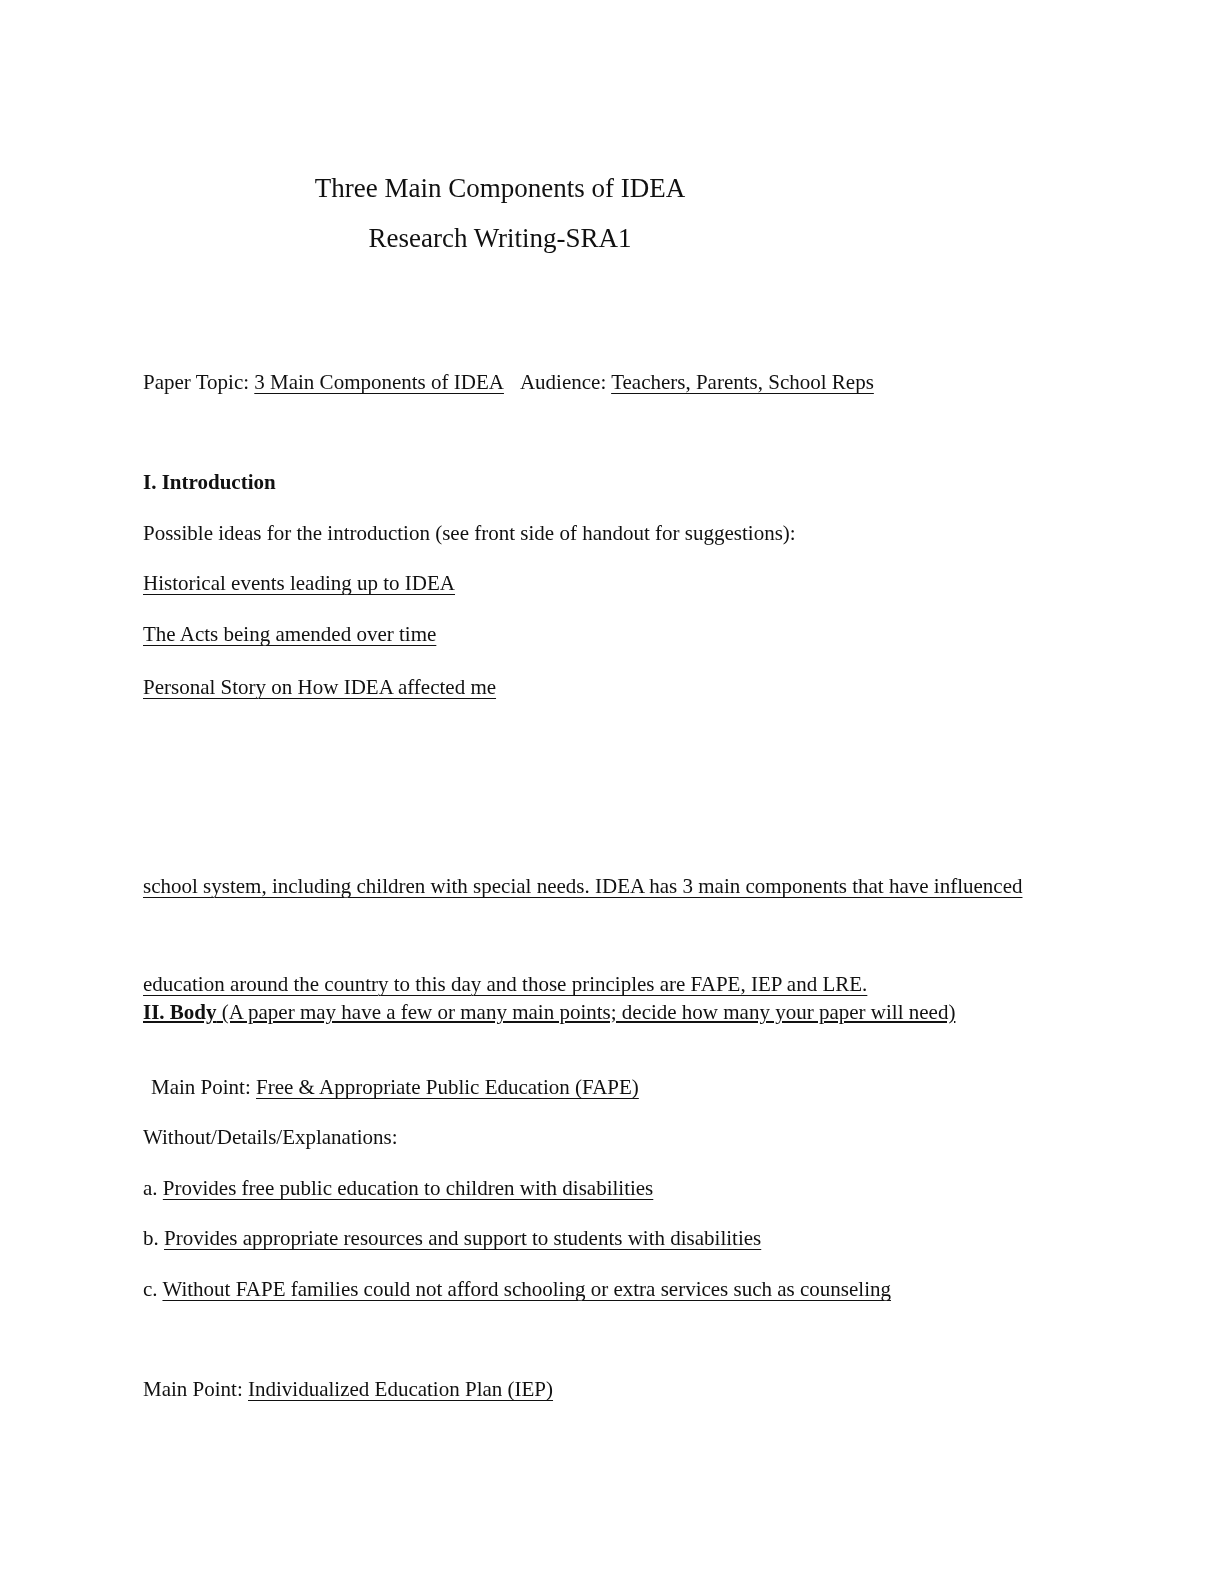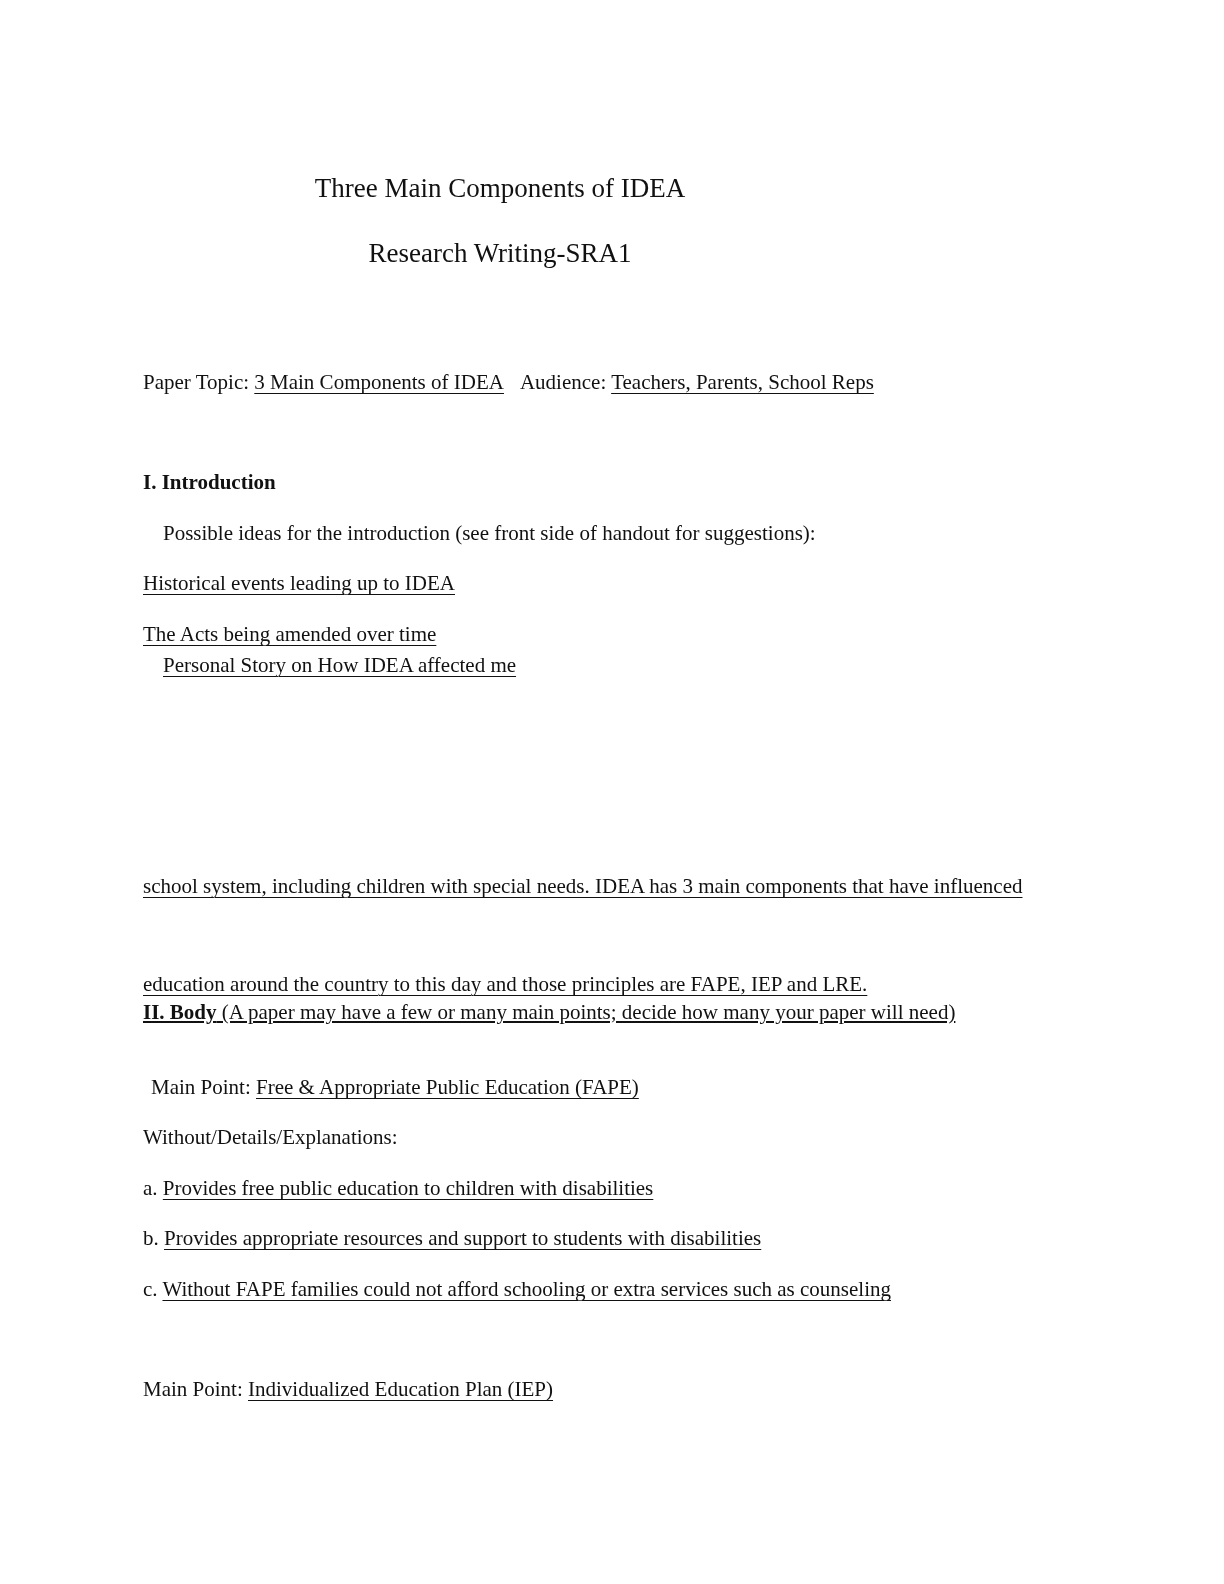--- a/index.html
+++ b/index.html
@@ -11,31 +11,31 @@
     .u { text-decoration: underline; text-decoration-thickness: 1px; text-underline-offset: 4px; }
     .b { font-weight: bold; }
     .gap { display: inline-block; width: 16px; }
   </style>
 </head>
 <body>
 
 <div class="page">
 
   <div class="title" style="top:172px;">Three Main Components of IDEA</div>
-  <div class="title" style="top:237px;">Research Writing-SRA1</div>
+  <div class="title" style="top:222px;">Research Writing-SRA1</div>
 
   <div class="line" style="top:369px;">
     <span>Paper Topic: </span><span class="u">3 Main Components of IDEA</span><span class="gap"></span><span>Audience: </span><span class="u">Teachers, Parents, School Reps</span>
   </div>
 
   <div class="line b" style="top:469px;">I. Introduction</div>
-  <div class="line" style="top:520px;margin-left:20px;">Possible ideas for the introduction (see front side of handout for suggestions):</div>
+  <div class="line" style="top:520px;">Possible ideas for the introduction (see front side of handout for suggestions):</div>
   <div class="line u" style="top:570px;">Historical events leading up to IDEA</div>
   <div class="line u" style="top:621px;">The Acts being amended over time</div>
-  <div class="line u" style="top:652px;margin-left:20px;">Personal Story on How IDEA affected me</div>
+  <div class="line u" style="top:674px;">Personal Story on How IDEA affected me</div>
 
   <div class="line u" style="top:873px;">school system, including children with special needs. IDEA has 3 main components that have influenced</div>
   <div class="line u" style="top:971px;">education around the country to this day and those principles are FAPE, IEP and LRE.</div>
 
   <div class="line" style="top:999px;text-decoration:underline;">
     <span class="b">II. Body</span><span> (A paper may have a few or many main points; decide how many your paper will need)</span>
   </div>
 
   <div class="line" style="top:1074px;margin-left:8px;">
     <span>Main Point: </span><span class="u">Free &amp; Appropriate Public Education (FAPE)</span>

